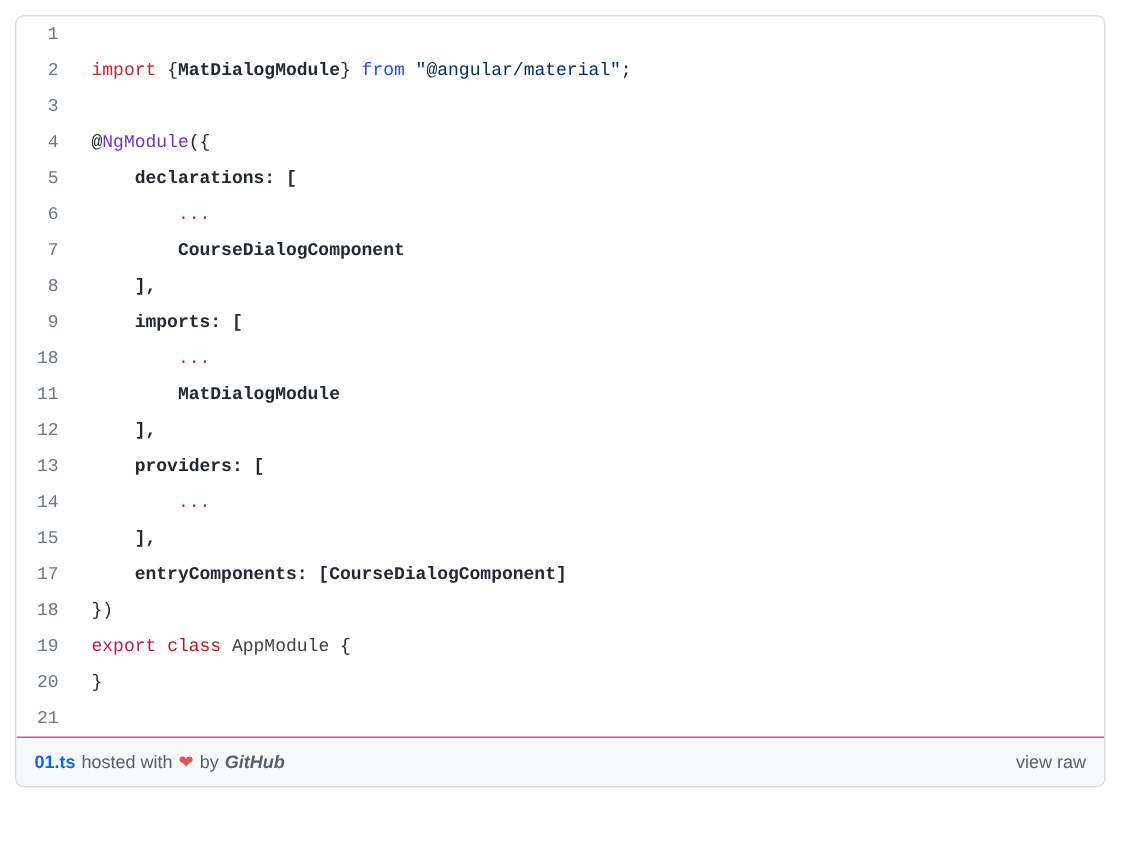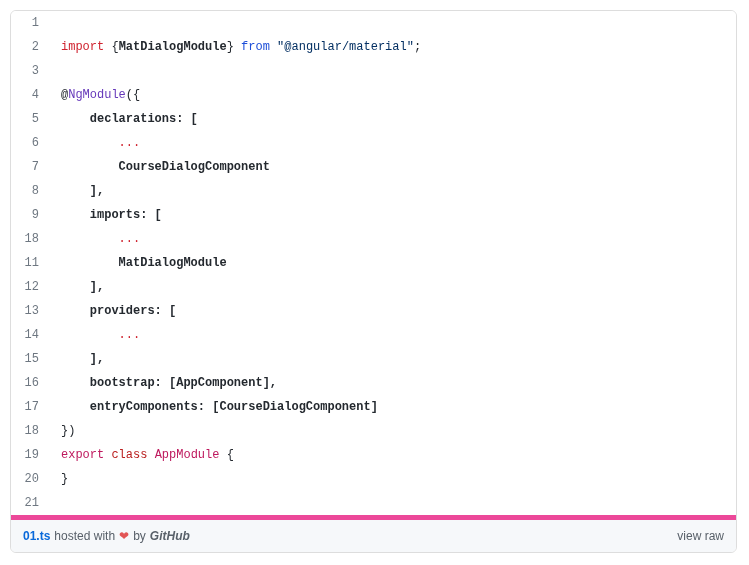--- a/index.html
+++ b/index.html
@@ -46,27 +46,27 @@
       font-size: 12px;
       padding-top: 2px;
       padding-bottom: 2px;
     }
     .kw-import { color: #cf222e; }
     .kw-from { color: #1d4ed8; }
     .kw-export { color: #be185d; }
     .kw-class { color: #b91c1c; }
     .str { color: #032f62; }
     .decorator { color: #6639ba; }
-    .classname { color: #be185d; }
+    .classname { color: #404040; }
     .punct { color: #24292f; }
     .plain { color: #24292f; font-weight: bold; }
     .spread { color: #cf222e; }
     .footer {
       background: #f6f8fa;
-      border-top: 5px solid #ec4899;
+      border-top: 1px solid #ec4899;
       padding: 9px 12px;
       display: flex;
       justify-content: space-between;
       align-items: center;
       font-family: -apple-system, BlinkMacSystemFont, "Segoe UI", Helvetica, Arial, sans-serif;
       font-size: 12px;
       color: #586069;
     }
     .footer-left {
       display: flex;
@@ -148,24 +148,20 @@
       </div>
       <div class="code-line">
         <div class="line-number">14</div>
         <div class="line-content"><span class="plain">        </span><span class="spread">...</span></div>
       </div>
       <div class="code-line">
         <div class="line-number">15</div>
         <div class="line-content"><span class="plain">    ],</span></div>
       </div>
       <div class="code-line">
-        <div class="line-number">16</div>
-        <div class="line-content"><span class="plain">    bootstrap: [AppComponent],</span></div>
-      </div>
-      <div class="code-line">
         <div class="line-number">17</div>
         <div class="line-content"><span class="plain">    entryComponents: [CourseDialogComponent]</span></div>
       </div>
       <div class="code-line">
         <div class="line-number">18</div>
         <div class="line-content"><span class="punct">})</span></div>
       </div>
       <div class="code-line">
         <div class="line-number">19</div>
         <div class="line-content"><span class="kw-export">export</span><span class="plain"> </span><span class="kw-class">class</span><span class="plain"> </span><span class="classname">AppModule</span><span class="punct"> {</span></div>

